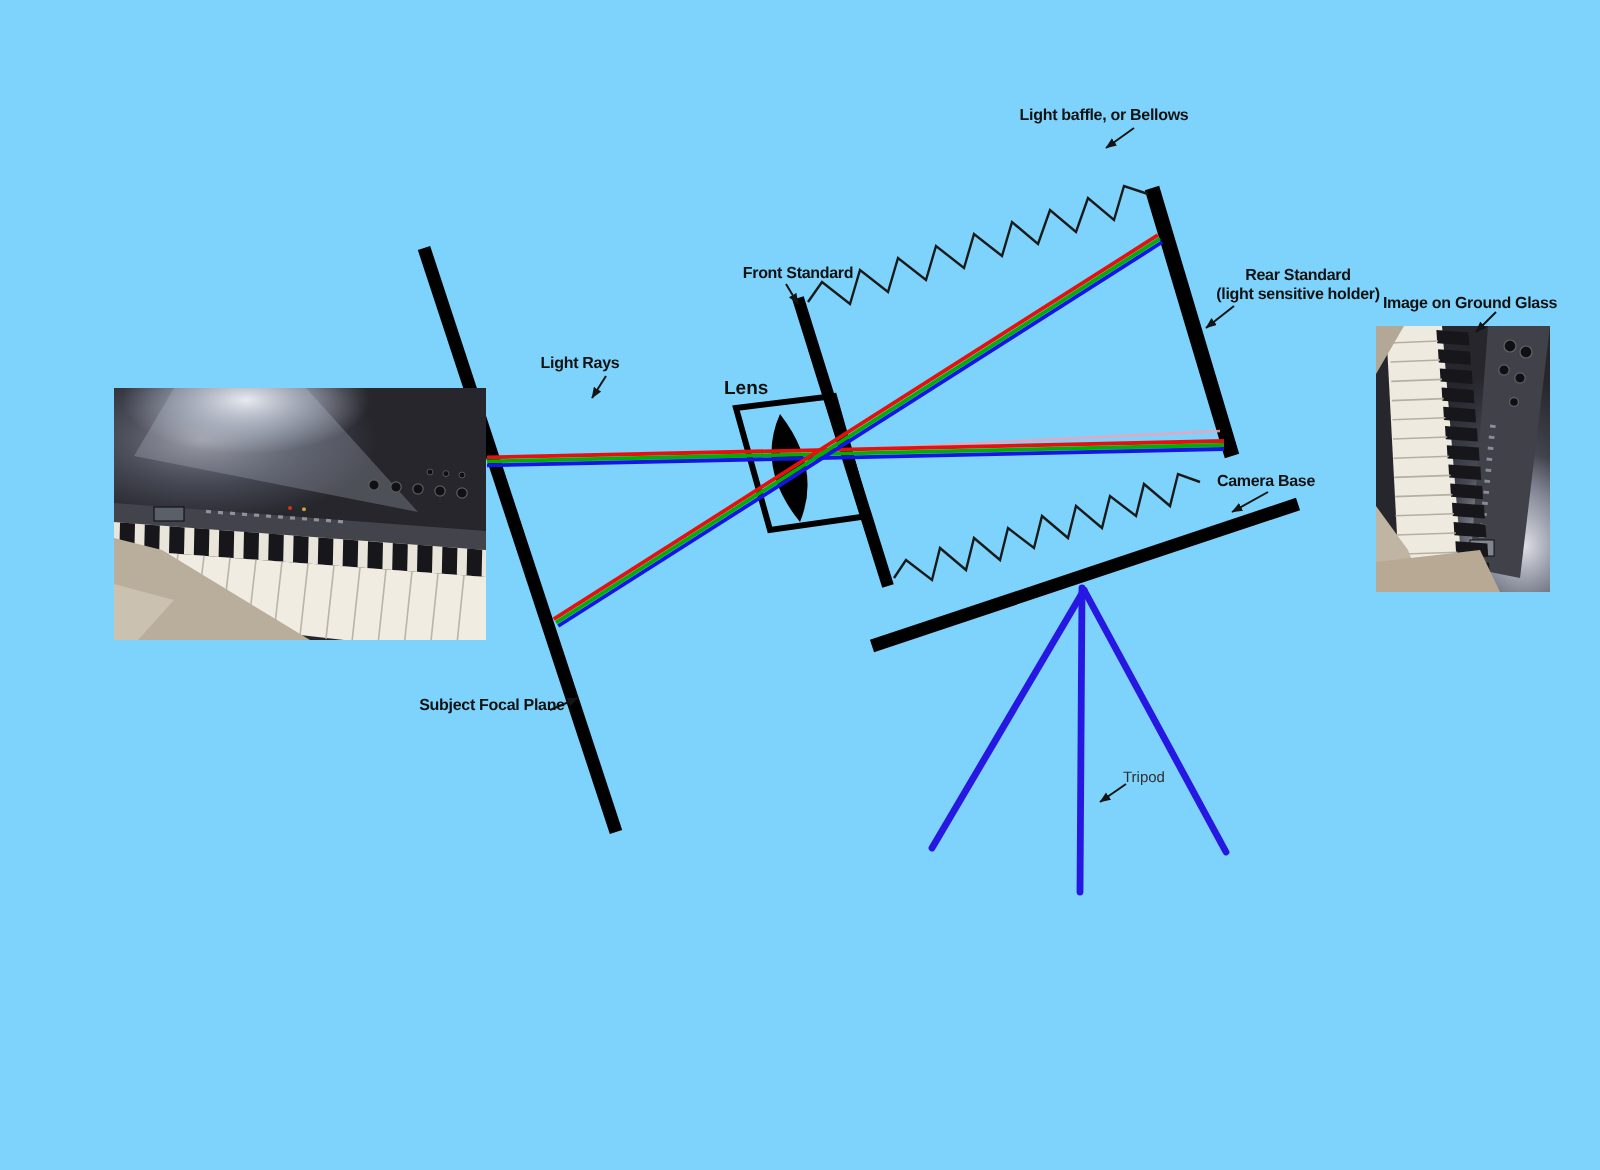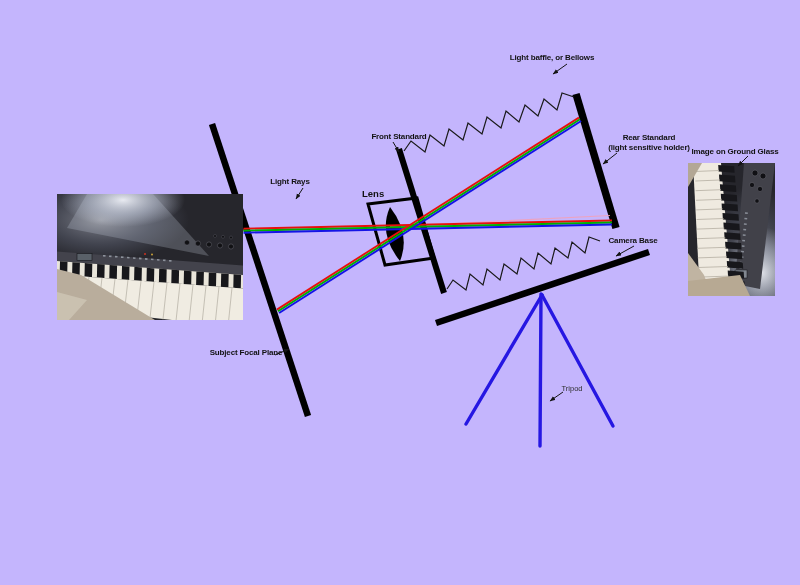--- a/index.html
+++ b/index.html
@@ -1,16 +1,16 @@
 <!DOCTYPE html>
 <html><head>
 <meta charset="utf-8">
 <style>
   html,body{margin:0;padding:0;background:#ffffff;}
-  .stage{position:relative;width:800px;height:585px;background:#c4b5fd;overflow:hidden;
+  .stage{position:relative;width:800px;height:585px;background:#7dd3fc;overflow:hidden;
          font-family:"Liberation Sans",sans-serif;}
   svg{display:block;}
   text.lbl{font-family:"Liberation Sans",sans-serif;font-weight:bold;font-size:8px;
            fill:#121212;letter-spacing:-0.15px;}
   text.lbl-lens{font-size:9.5px;letter-spacing:0;}
   text.lbl-tripod{font-weight:normal;font-size:7.5px;fill:#2f2f2f;letter-spacing:0;}
   .struct{stroke:#000000;fill:none;}
   .zig{stroke:#1a1a1a;stroke-width:1.2;fill:none;stroke-linejoin:miter;}
   .arr{stroke:#141414;stroke-width:1;fill:none;}
   .ray{fill:none;stroke-width:1.9;}

